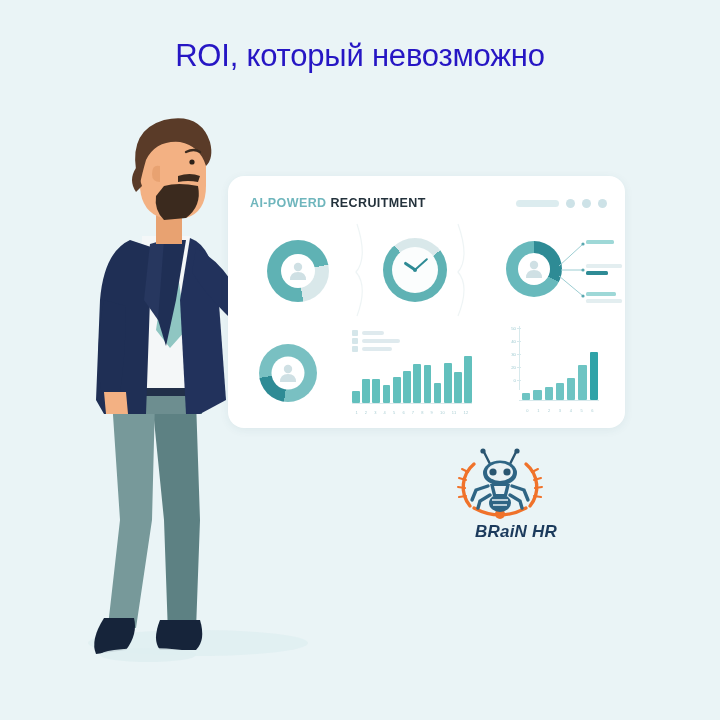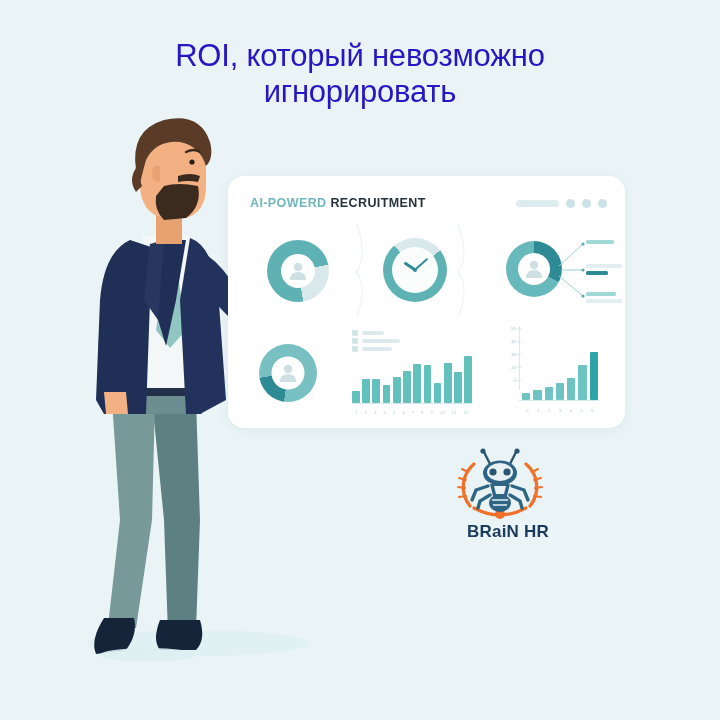--- a/index.html
+++ b/index.html
@@ -96,38 +96,37 @@
   .axis-x2{position:absolute;left:16px;bottom:15px;width:80px;height:1px;background:#d7e9ec;}
   .xticks2{position:absolute;left:19px;bottom:3px;width:76px;display:flex;justify-content:space-around;}
   .xtick2{font-size:4px;color:#a9cdd3;}
 
   
   .divider{position:absolute;stroke:#eef4f5;fill:none;stroke-width:1.2;}
 
   
   .logo-wrap{position:absolute;left:440px;top:448px;width:120px;height:100px;}
   .logo-text{
-    position:absolute;left:8px;top:74px;width:120px;text-align:center;
-    color:#1b3a5c;font-size:17px;font-weight:700;letter-spacing:.2px;
+    position:absolute;left:16px;top:74px;width:120px;text-align:center;
+    color:#1b3a5c;font-size:17px;font-weight:700;letter-spacing:.2px;font-style:italic;
   }
 
   
   .floor{
     position:absolute;left:88px;top:630px;width:220px;height:26px;
     background:#dfeef1;border-radius:50%;opacity:.85;
   }
 </style>
 </head>
 <body>
 
 <div id="stage">
 
   <div class="title">
     <span>ROI, который невозможно</span>
-    <span class="l2">игнорировать</span>
   </div>
 
   <div class="floor"></div>
 
   <svg width="720" height="720" style="position:absolute;left:0;top:0;">
 
     <path d="M152 400 L196 400 L200 520 L196 630 L168 634 L164 520 Z" fill="#5d8183"></path>
 
     <path d="M112 400 L155 400 L152 520 L136 628 L108 626 L120 520 Z" fill="#77999a"></path>
 

